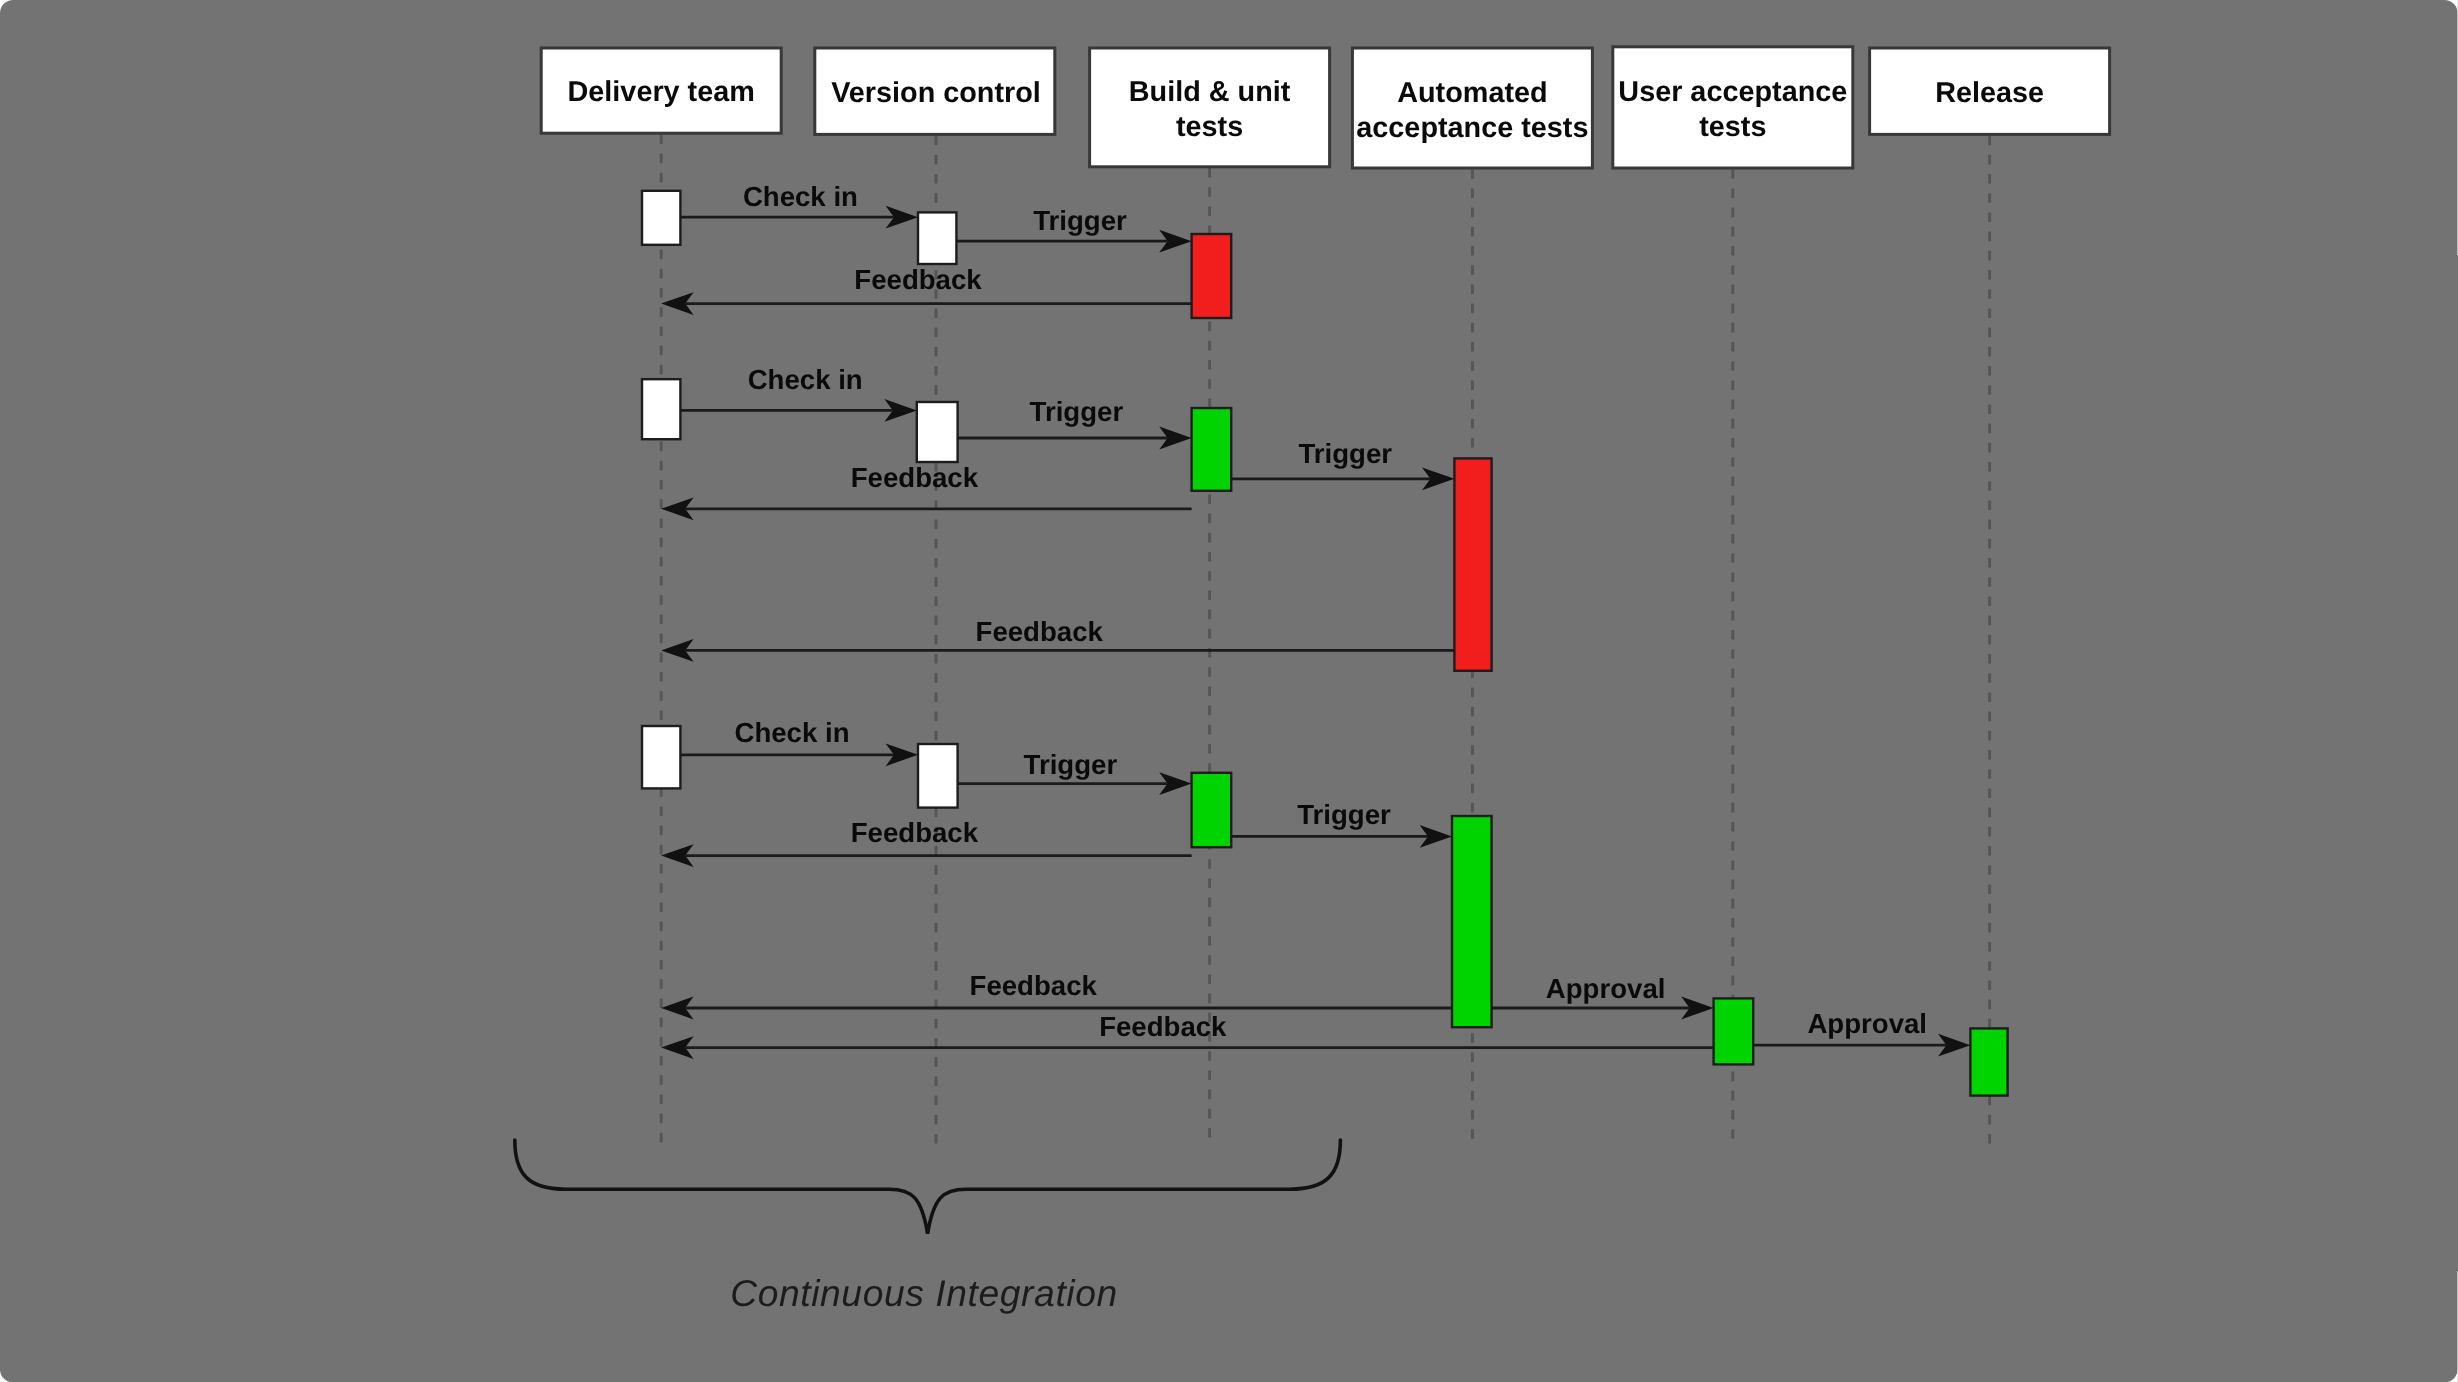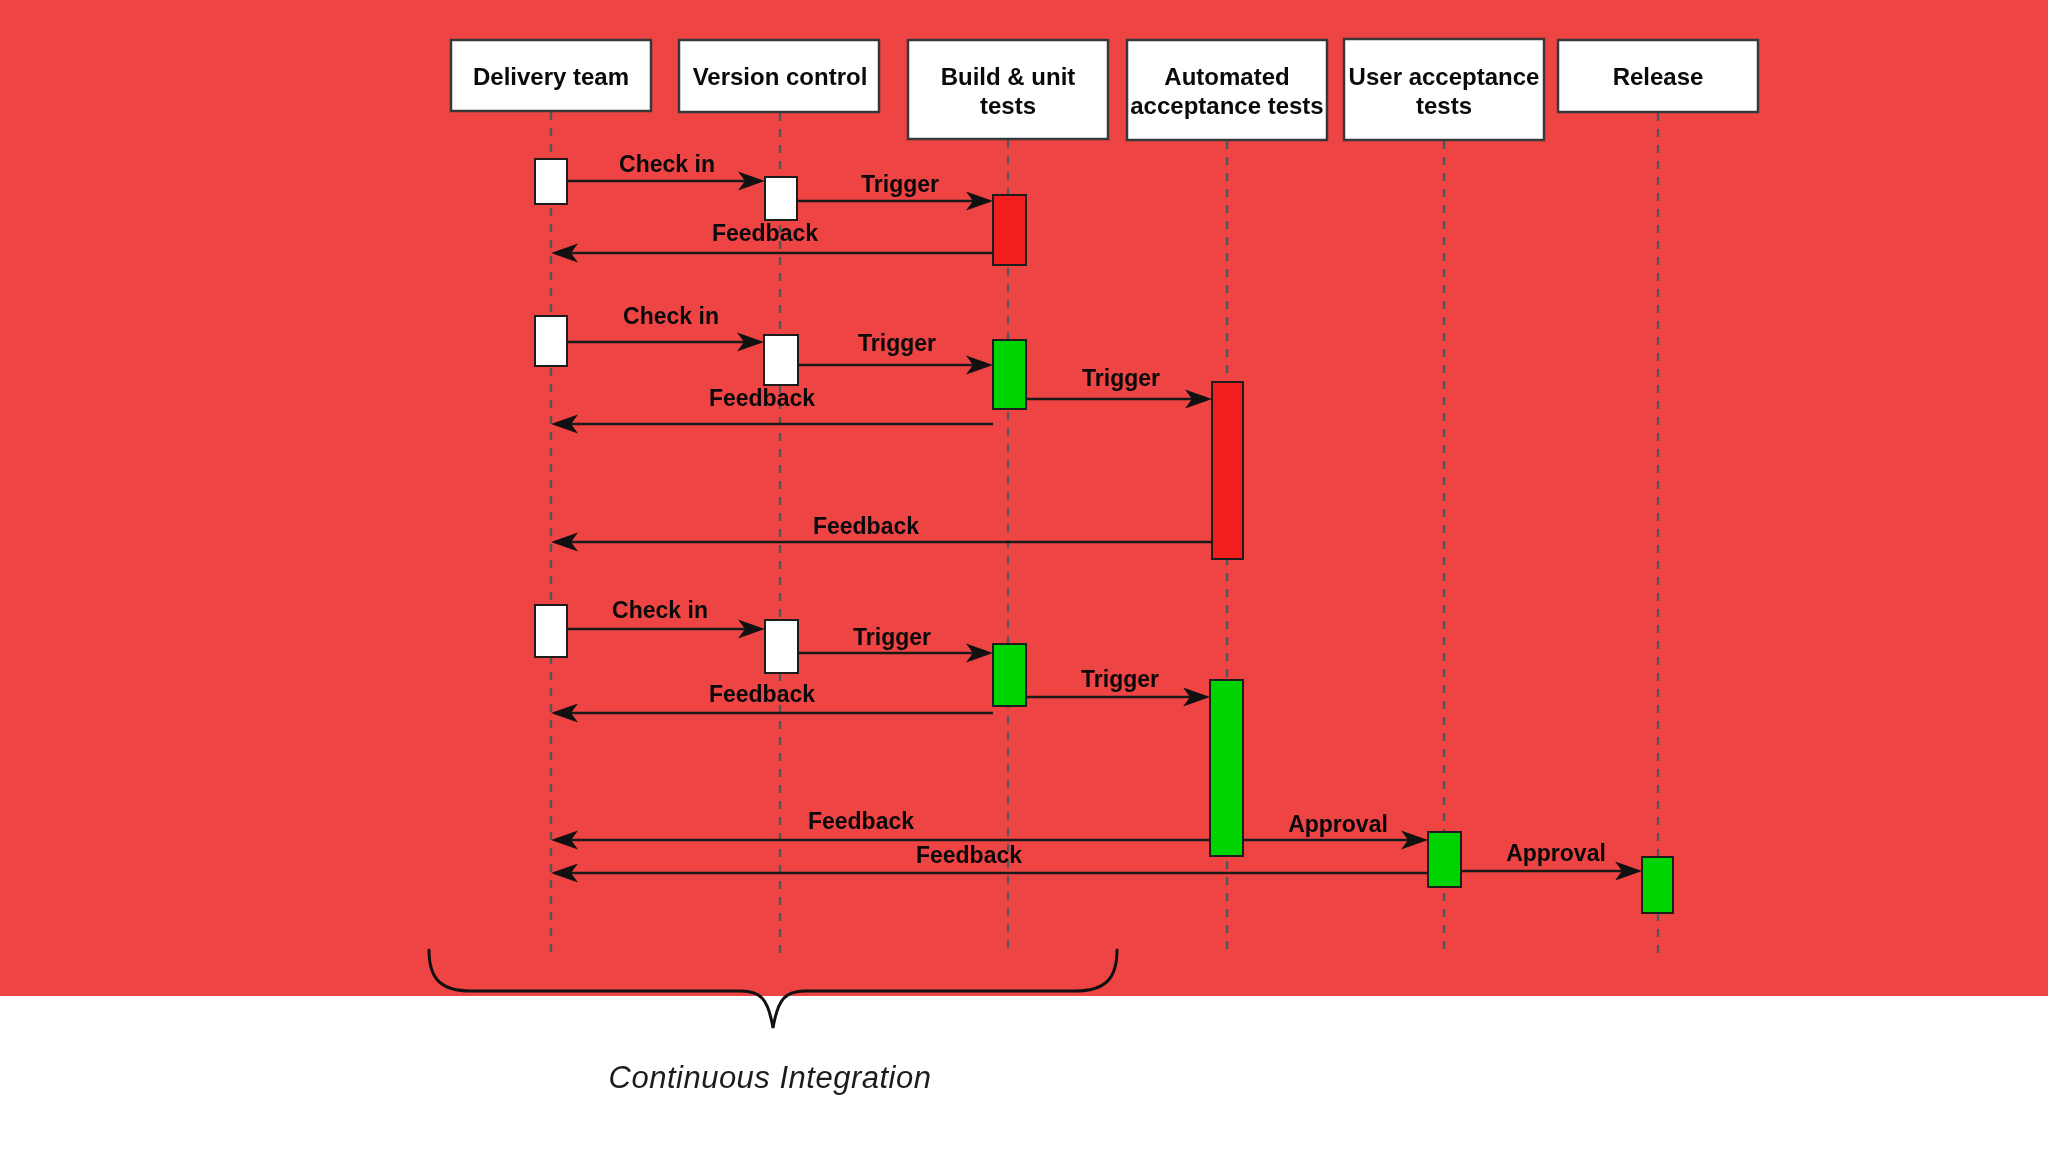--- a/index.html
+++ b/index.html
@@ -1,18 +1,18 @@
 <!DOCTYPE html>
 <html><head>
 <meta charset="utf-8">
 <style>
   html,body{margin:0;padding:0;background:#ffffff;}
   body{width:2048px;height:1152px;overflow:hidden;
        font-family:"Liberation Sans",sans-serif;}
-  .stage{position:relative;width:2048px;height:996px;background:#ef4444;}
+  .stage{position:relative;width:2048px;height:1152px;background:#737373;border-radius:11px;}
   svg{position:absolute;left:0;top:0;}
   text{font-family:"Liberation Sans",sans-serif;}
   .actor-label{font-weight:bold;font-size:24px;}
   .msg-label{font-weight:bold;font-size:23px;}
   .caption{font-style:italic;font-size:31px;letter-spacing:.5px;}
 </style>
 </head>
 <body>
 
 <div class="stage">

